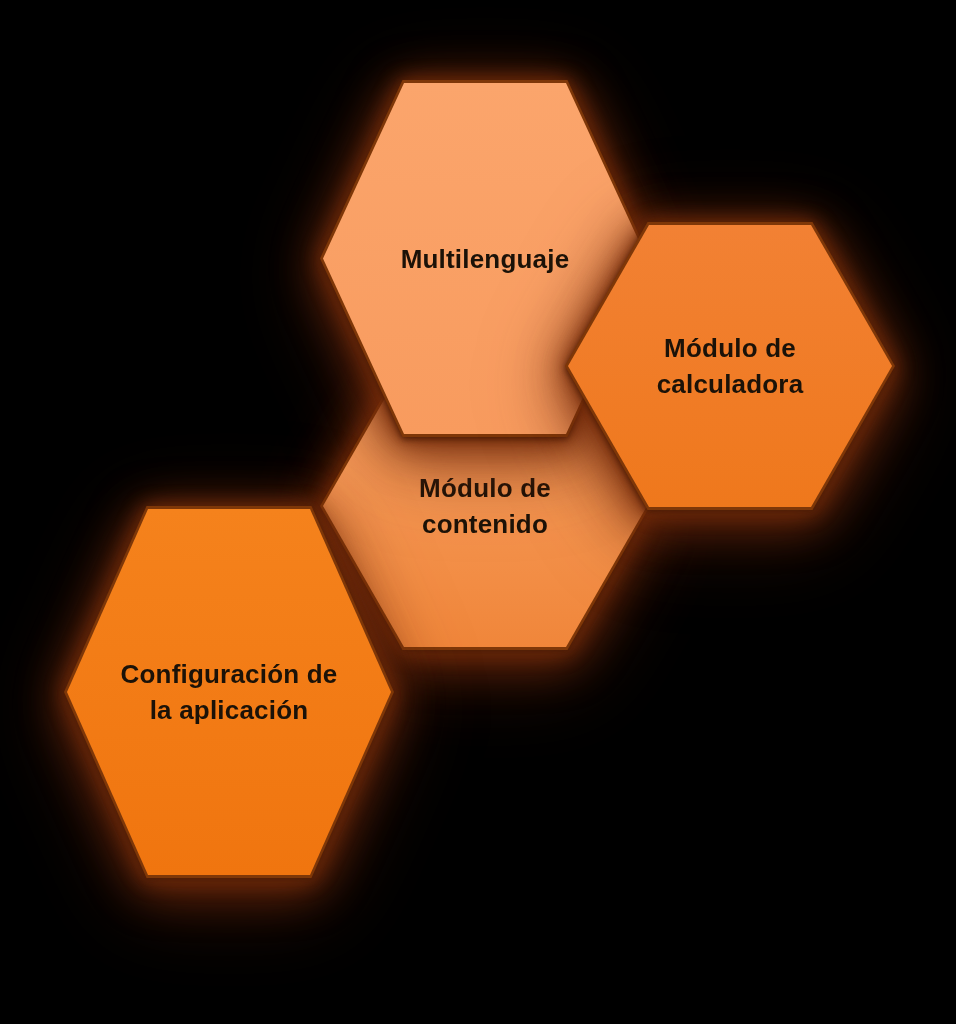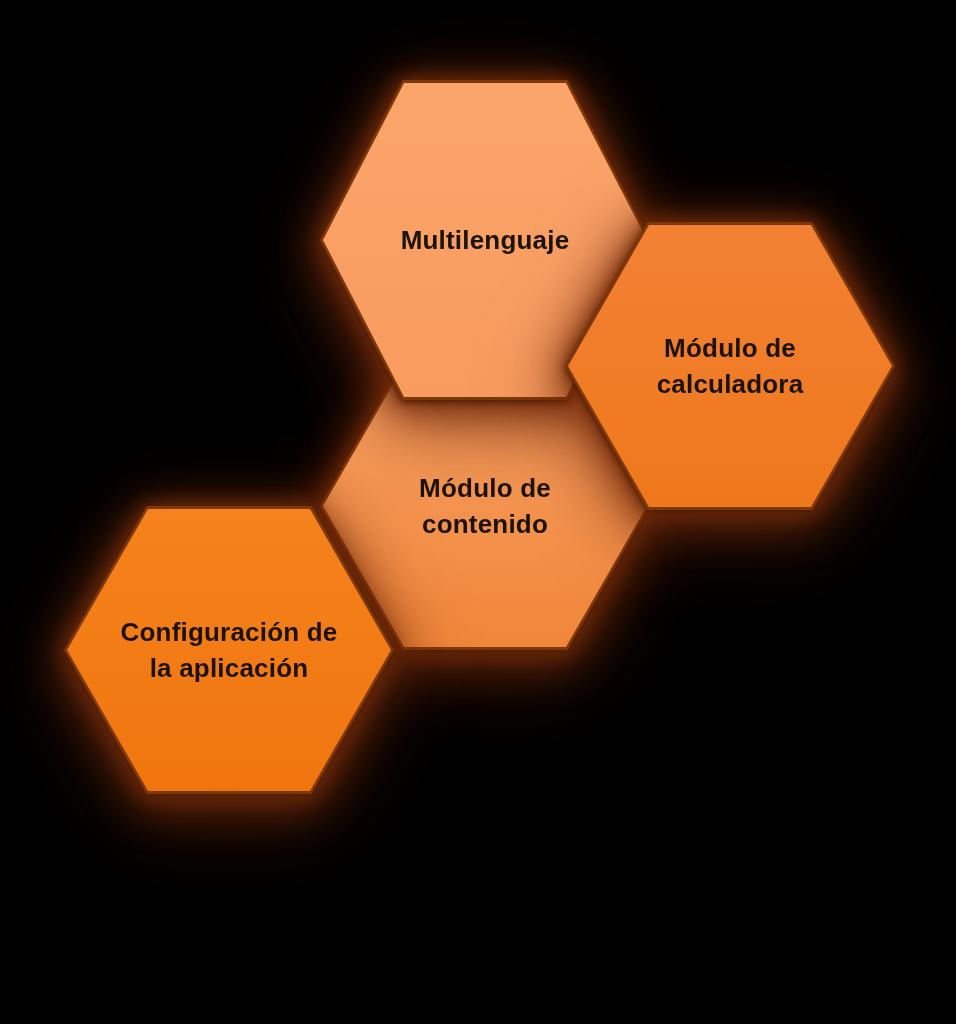--- a/index.html
+++ b/index.html
@@ -55,38 +55,38 @@
 
   <div class="hex" style="left:320px; top:362px; width:330px; height:288px;">
     <div class="hex-shape">
       <div class="hex-fill" style="background: linear-gradient(rgb(249, 162, 101) 0%, rgb(240, 134, 58) 100%);">
         <div class="hex-label">Módulo de
 contenido</div>
       </div>
     </div>
   </div>
 
-  <div class="hex" style="left:320px; top:80px; width:330px; height:320px;">
+  <div class="hex" style="left:320px; top:80px; width:330px; height:357px;">
     <div class="hex-shape">
       <div class="hex-fill" style="background: linear-gradient(rgb(251, 165, 108) 0%, rgb(248, 155, 94) 100%);">
         <div class="hex-label">Multilenguaje</div>
       </div>
     </div>
   </div>
 
   <div class="hex" style="left:565px; top:222px; width:330px; height:288px;">
     <div class="hex-shape">
       <div class="hex-fill" style="background: linear-gradient(rgb(242, 129, 52) 0%, rgb(239, 120, 28) 100%);">
         <div class="hex-label">Módulo de
 calculadora</div>
       </div>
     </div>
   </div>
 
-  <div class="hex" style="left:64px; top:506px; width:330px; height:288px;">
+  <div class="hex" style="left:64px; top:506px; width:330px; height:372px;">
     <div class="hex-shape">
       <div class="hex-fill" style="background: linear-gradient(rgb(245, 130, 28) 0%, rgb(240, 117, 15) 100%);">
         <div class="hex-label">Configuración de
 la aplicación</div>
       </div>
     </div>
   </div>
 
 
 </div>

